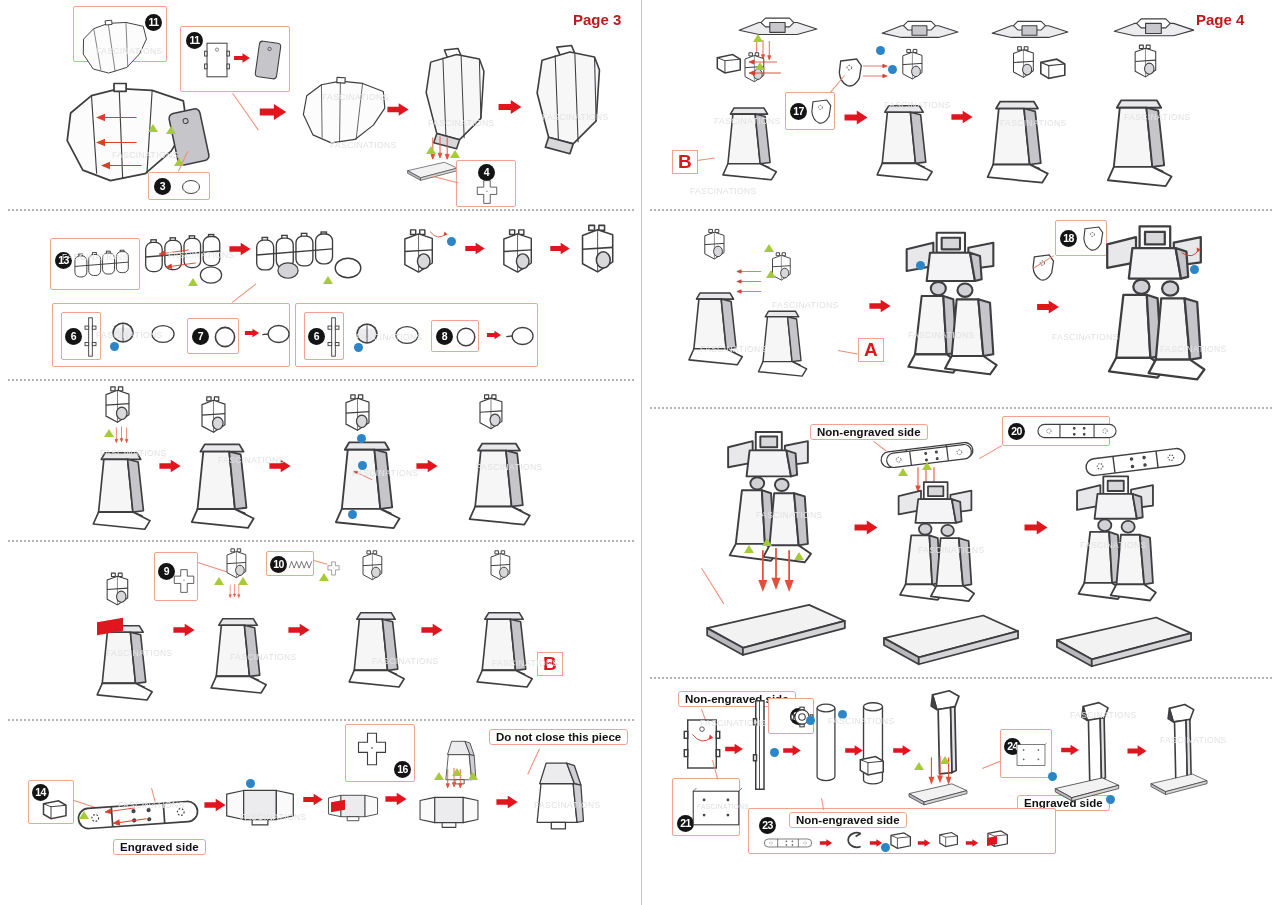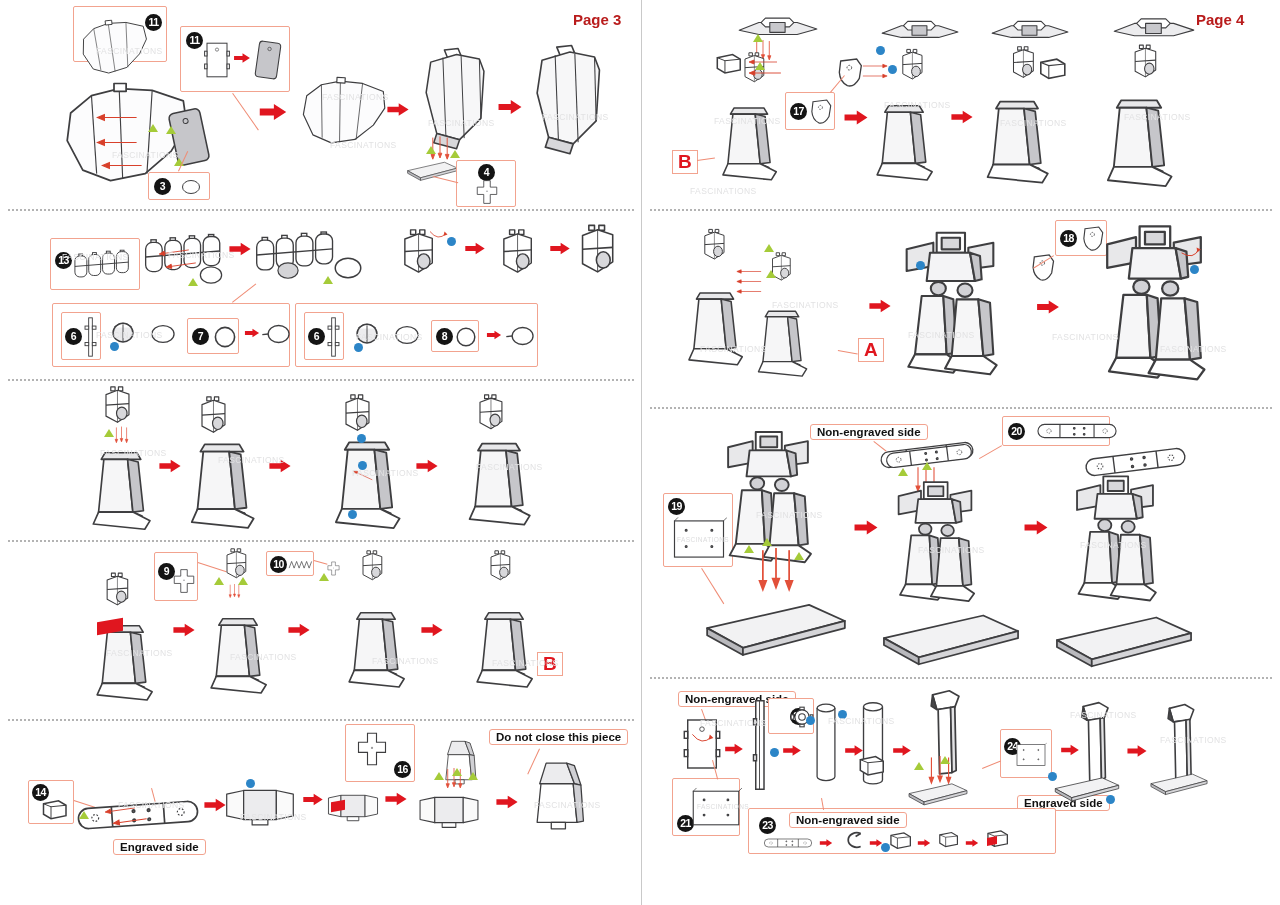--- a/index.html
+++ b/index.html
@@ -782,27 +782,20 @@
       <use href="#arw"></use>
     </svg>
   <svg class="fig" style="left:1100px;top:220px;width:108px;height:182px">
       <use href="#full"></use>
     </svg>
   <div class="bd" style="left:1190px;top:265px"></div>
   <svg class="fig" style="left:1180px;top:246px;width:22px;height:14px;transform:rotate(-20deg)">
       <use href="#curve"></use>
     </svg>
 
-  <div class="cb" style="left:663px;top:493px;width:70px;height:74px">
-    <div class="bdg" style="left:4px;top:4px">19</div>
-    <svg class="fig" style="left:7px;top:22px;width:56px;height:46px">
-        <use href="#sq"></use>
-      </svg>
-    <i class="wm sm" style="left:13px;top:42px">FASCINATIONS</i>
-  </div>
   <div class="cl" style="left:702px;top:568px;width:42px;transform:rotate(58deg)"></div>
   <svg class="fig" style="left:722px;top:420px;width:92px;height:168px">
       <use href="#full"></use>
     </svg>
   <svg class="fig" style="left:748px;top:548px;width:56px;height:46px">
       <use href="#pins"></use>
     </svg>
   <div class="gt" style="left:744px;top:545px"></div>
   <div class="gt" style="left:762px;top:538px"></div>
   <div class="gt" style="left:794px;top:552px"></div>

